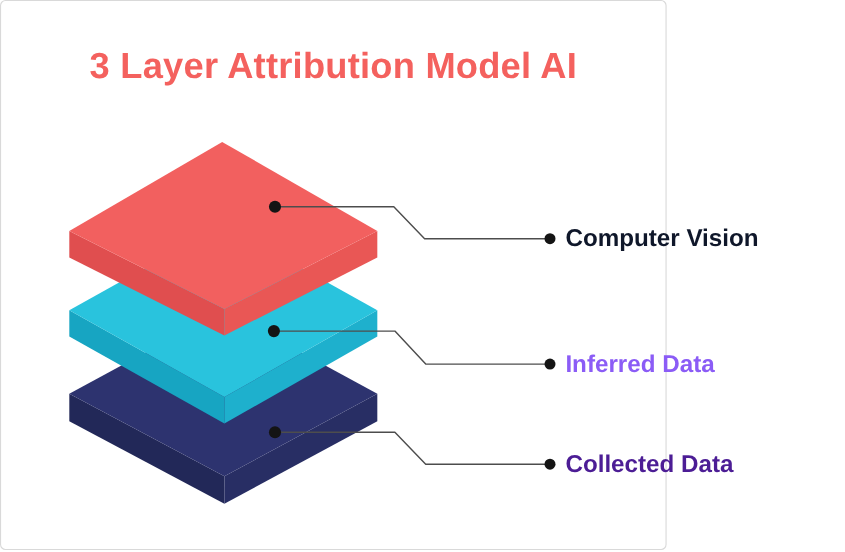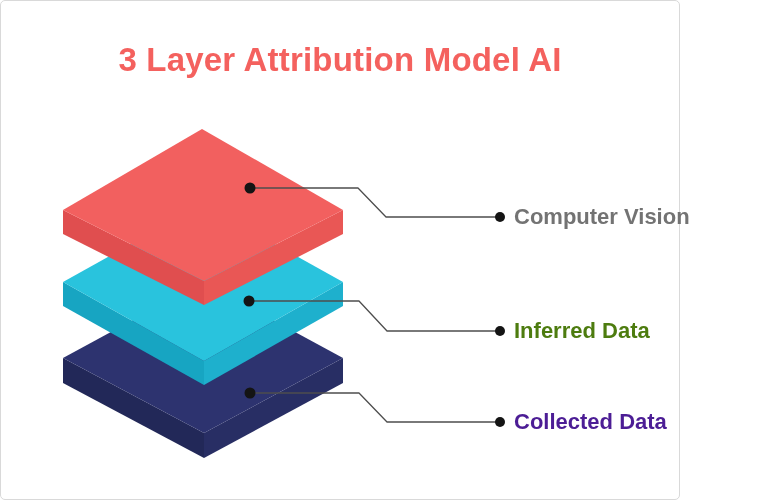--- a/index.html
+++ b/index.html
@@ -4,21 +4,21 @@
 <style>
   html, body { margin: 0; padding: 0; }
   body {
     width: 768px; height: 502px;
     background: #ffffff;
     font-family: "Liberation Sans", sans-serif;
     overflow: hidden;
   }
   .frame {
     position: relative;
-    width: 680px; height: 500px;
+    width: 606px; height: 500px;
     border: 1px solid #d9d9d9;
     border-radius: 5px;
     background: #ffffff;
     box-sizing: border-box;
     padding-left: 20px;
   }
   .title {
     position: absolute;
     top: 40px; left: 0; right: 0;
     text-align: center;
@@ -84,19 +84,19 @@
       <circle cx="499" cy="330" r="5" fill="#141414"></circle>
     </g>
 
     <g>
       <polyline class="connector" points="249,392 358,392 386,421 499,421" stroke="#4d4d4d"></polyline>
       <circle cx="249" cy="392" r="5.5" fill="#141414"></circle>
       <circle cx="499" cy="421" r="5" fill="#141414"></circle>
     </g>
   </svg>
 
-  <div class="layer-label label-cv" style="color: #737373;">Computer Vision</div>
+  <div class="layer-label label-cv" style="color: #0f172a;">Computer Vision</div>
 
-  <div class="layer-label label-inf" style="color: #4d7c0f;">Inferred Data</div>
+  <div class="layer-label label-inf" style="color: #8b5cf6;">Inferred Data</div>
 
   <div class="layer-label label-col" style="color: #4c1d95;">Collected Data</div>
 
 </div>
 
 </body></html>

